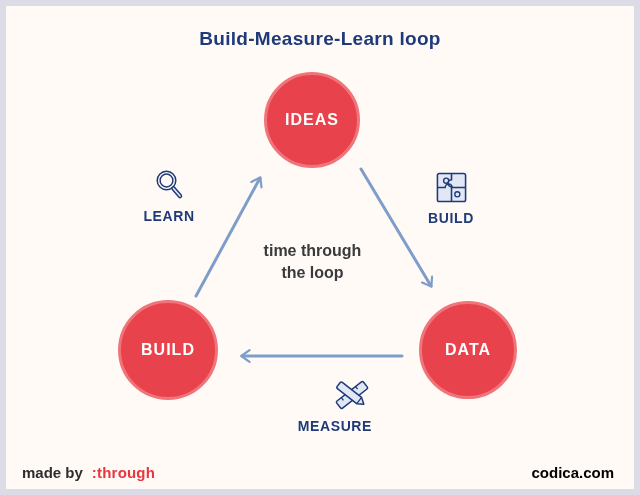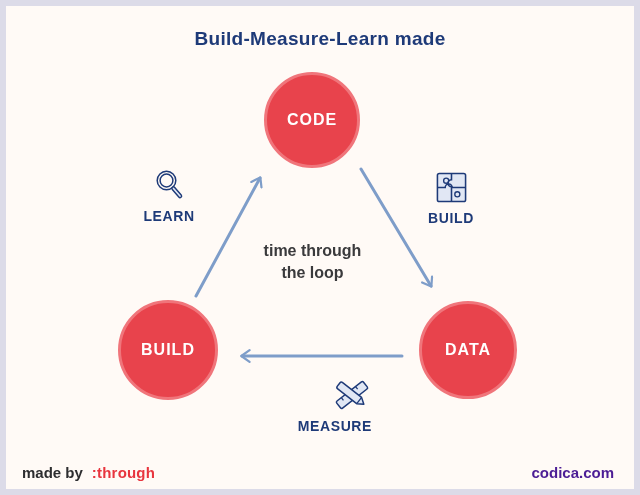--- a/index.html
+++ b/index.html
@@ -52,49 +52,49 @@
     font-size:16px;font-weight:700;line-height:22px;
   }
   .footer-left{
     position:absolute;left:16px;bottom:8px;
     font-size:15px;color:#2d2d2f;font-weight:600;
     display:flex;align-items:baseline;gap:9px;
   }
   .footer-left .brand{color:var(--brand-red);font-weight:800;letter-spacing:.2px;}
   .footer-right{
     position:absolute;right:20px;bottom:8px;
-    font-size:15px;color:#4c1d95;font-weight:600;
+    font-size:15px;color:#000000;font-weight:600;
   }
 </style>
 </head>
 <body>
 
 <div class="frame">
 
-  <div class="title">Build-Measure-Learn made</div>
+  <div class="title">Build-Measure-Learn loop</div>
 
   <svg class="arrows" viewBox="0 0 640 495" fill="none">
     <defs>
       <marker id="ah" viewBox="0 0 10 10" refX="6.5" refY="5" markerWidth="4.6" markerHeight="4.6" orient="auto-start-reverse">
         <path d="M1,0.8 L7,5 L1,9.2" fill="none" stroke="currentColor" stroke-width="1.6" stroke-linecap="round" stroke-linejoin="round"></path>
       </marker>
     </defs>
     <g stroke="currentColor" stroke-width="3" stroke-linecap="round">
       <path d="M196,296 L260,178" marker-end="url(#ah)"></path>
     </g>
     <g stroke="currentColor" stroke-width="3" stroke-linecap="round">
       <path d="M361,169 L431,286" marker-end="url(#ah)"></path>
     </g>
     <g stroke="currentColor" stroke-width="3" stroke-linecap="round">
       <path d="M402,356 L242,356" marker-end="url(#ah)"></path>
     </g>
   </svg>
 
   <div class="node node-ideas">
-    <span>CODE</span>
+    <span>IDEAS</span>
   </div>
   <div class="node node-data">
     <span>BUILD</span>
   </div>
   <div class="node node-code">
     <span>DATA</span>
   </div>
 
   <div class="step step-learn">
     <span class="icon">

